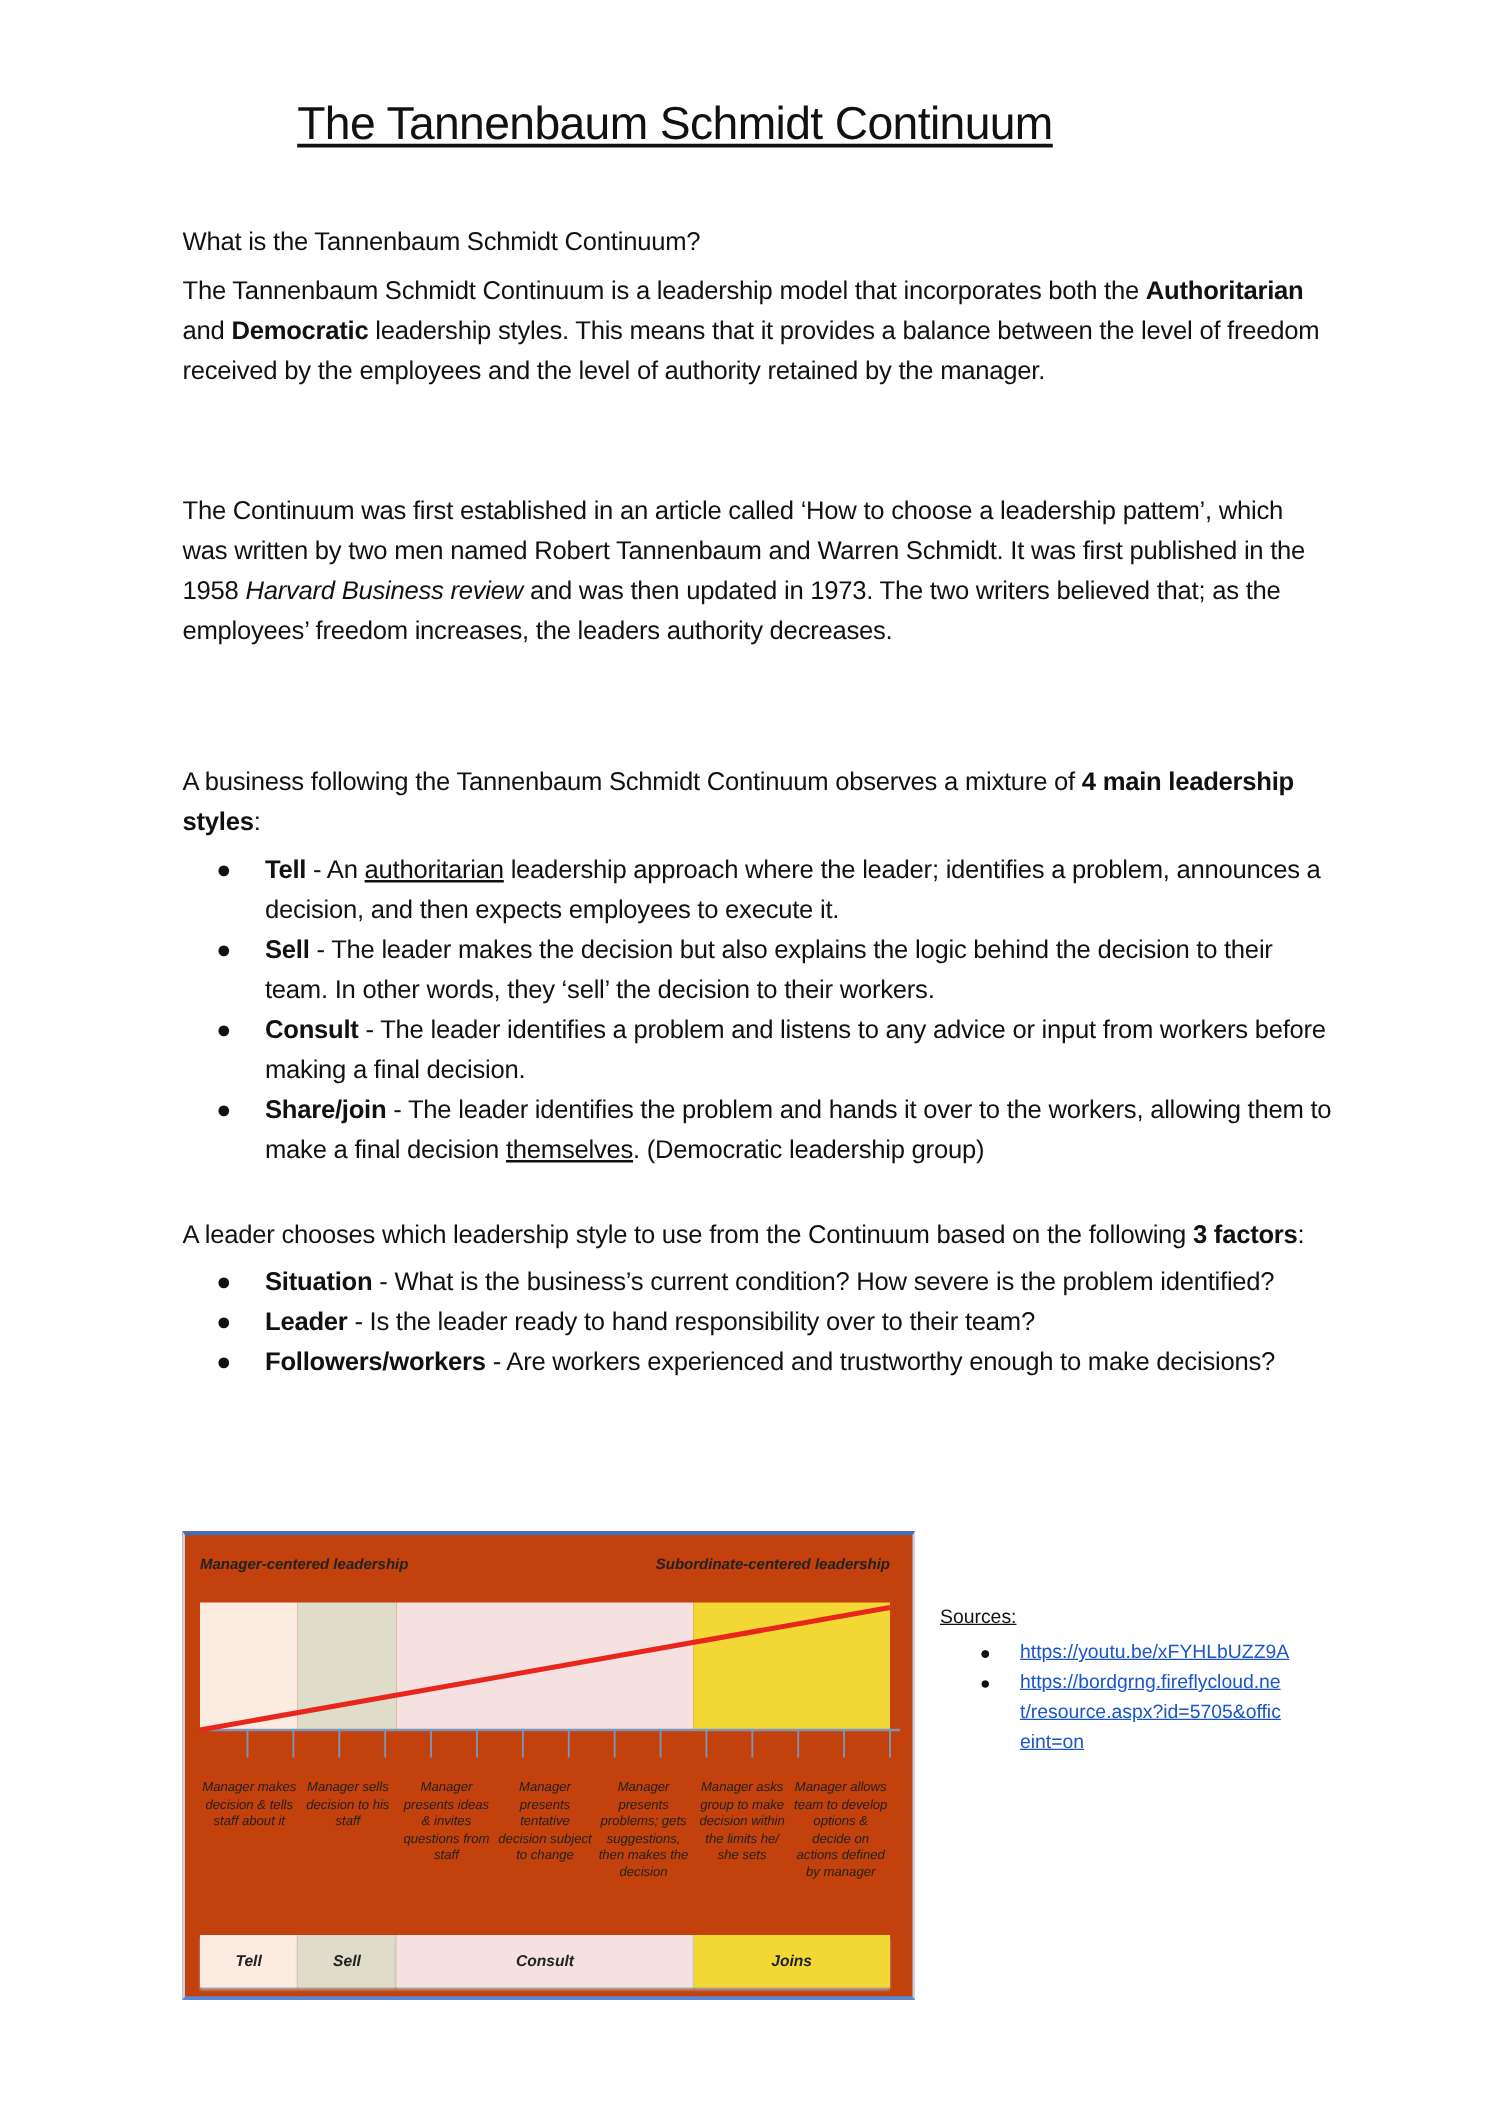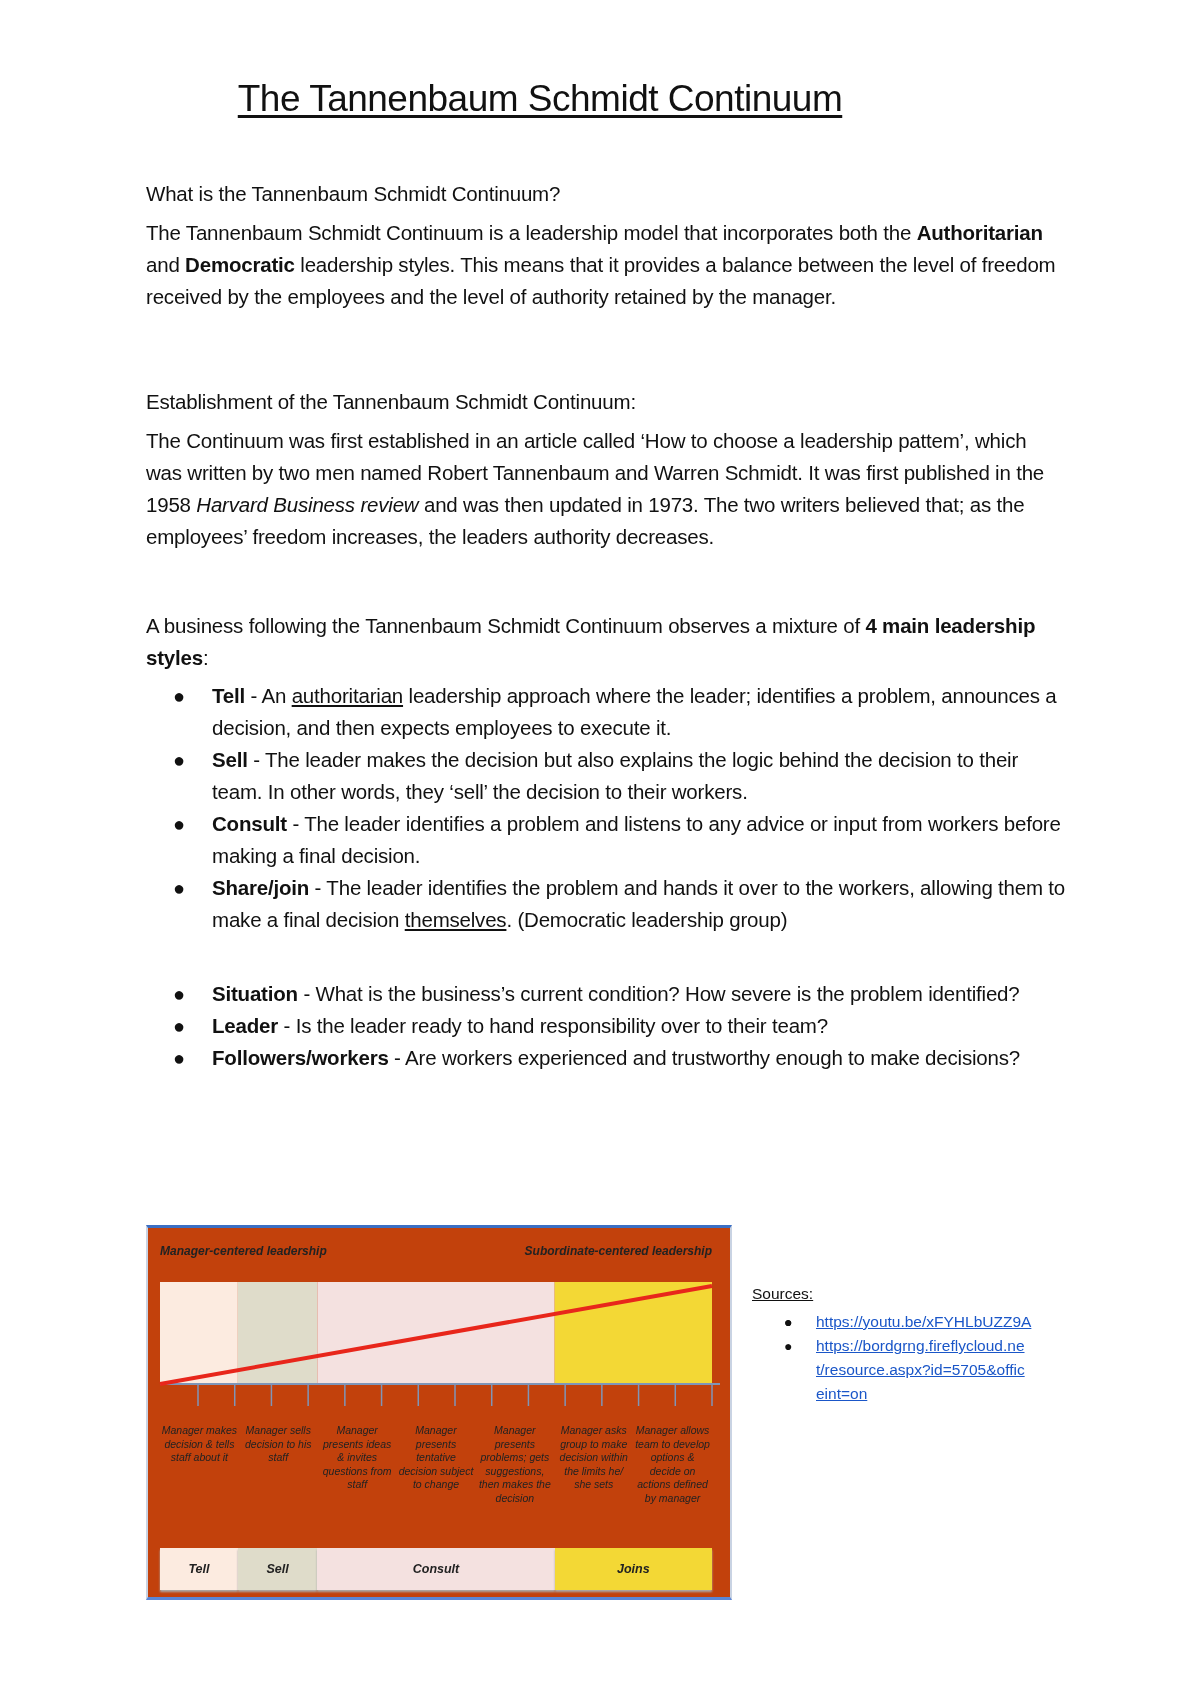--- a/index.html
+++ b/index.html
@@ -37,36 +37,36 @@
 
 <div class="title">The Tannenbaum Schmidt Continuum</div>
 
 <div class="body" style="top:178px;">
   <p class="p">What is the Tannenbaum Schmidt Continuum?</p>
   <div class="gap-s"></div>
   <p class="p"><span>The Tannenbaum Schmidt Continuum is a leadership model that incorporates both the </span><b>Authoritarian</b><span> and </span><b>Democratic</b><span> leadership styles. This means that it provides a balance between the level of freedom received by the employees and the level of authority retained by the manager.</span></p>
 </div>
 
 <div class="body" style="top:386px;">
-  <p class="p">Establishment of the Tannenbaum Schmidt Continuum:</p>
   <div class="gap-s"></div>
   <p class="p"><span>The Continuum was first established in an article called ‘How to choose a leadership pattem’, which was written by two men named Robert Tannenbaum and Warren Schmidt. It was first published in the 1958 </span><i>Harvard Business review</i><span> and was then updated in 1973. The two writers believed that; as the employees’ freedom increases, the leaders authority decreases.</span></p>
 </div>
 
 <div class="body" style="top:610px;">
   <p class="p"><span>A business following the Tannenbaum Schmidt Continuum observes a mixture of </span><b>4 main leadership styles</b><span>:</span></p>
   <ul>
     <li><span class="bullet">●</span><b>Tell</b><span> - An </span><span class="u">authoritarian</span><span> leadership approach where the leader; identifies a problem, announces a decision, and then expects employees to execute it.</span></li>
     <li><span class="bullet">●</span><b>Sell</b><span> - The leader makes the decision but also explains the logic behind the decision to their team. In other words, they ‘sell’ the decision to their workers.</span></li>
     <li><span class="bullet">●</span><b>Consult</b><span> - The leader identifies a problem and listens to any advice or input from workers before making a final decision.</span></li>
     <li><span class="bullet">●</span><b>Share/join</b><span> - The leader identifies the problem and hands it over to the workers, allowing them to make a final decision </span><span class="u">themselves</span><span>. (Democratic leadership group)</span></li>
   </ul>
 </div>
 
 <div class="body" style="top:972px;">
+  <p class="p"><span>A leader chooses which leadership style to use from the Continuum based on the following </span><b>3 factors</b><span>:</span></p>
   <ul>
     <li><span class="bullet">●</span><b>Situation</b><span> - What is the business’s current condition? How severe is the problem identified?</span></li>
     <li><span class="bullet">●</span><b>Leader</b><span> - Is the leader ready to hand responsibility over to their team?</span></li>
     <li><span class="bullet">●</span><b>Followers/workers</b><span> - Are workers experienced and trustworthy enough to make decisions?</span></li>
   </ul>
 </div>
 
 <div class="figure" id="figure">
   <div class="fig-h" style="left:12px;">Manager-centered leadership</div>
   <div class="fig-h" style="right:18px;">Subordinate-centered leadership</div>

